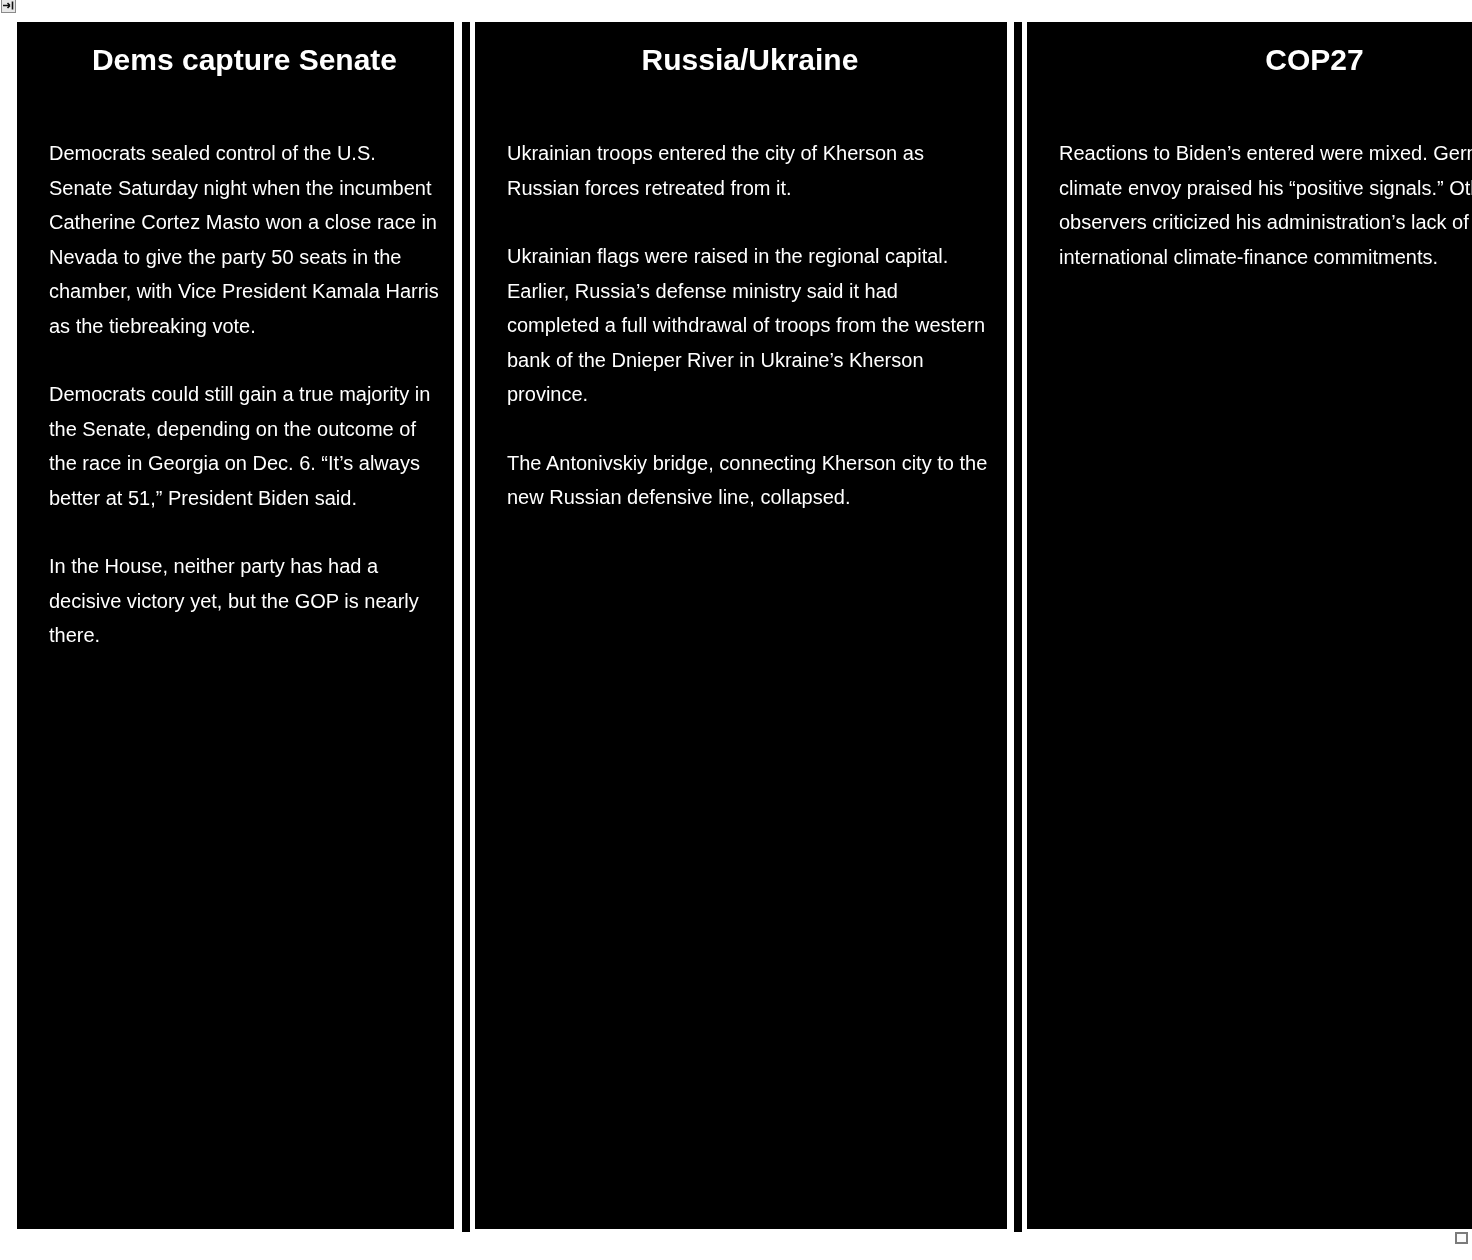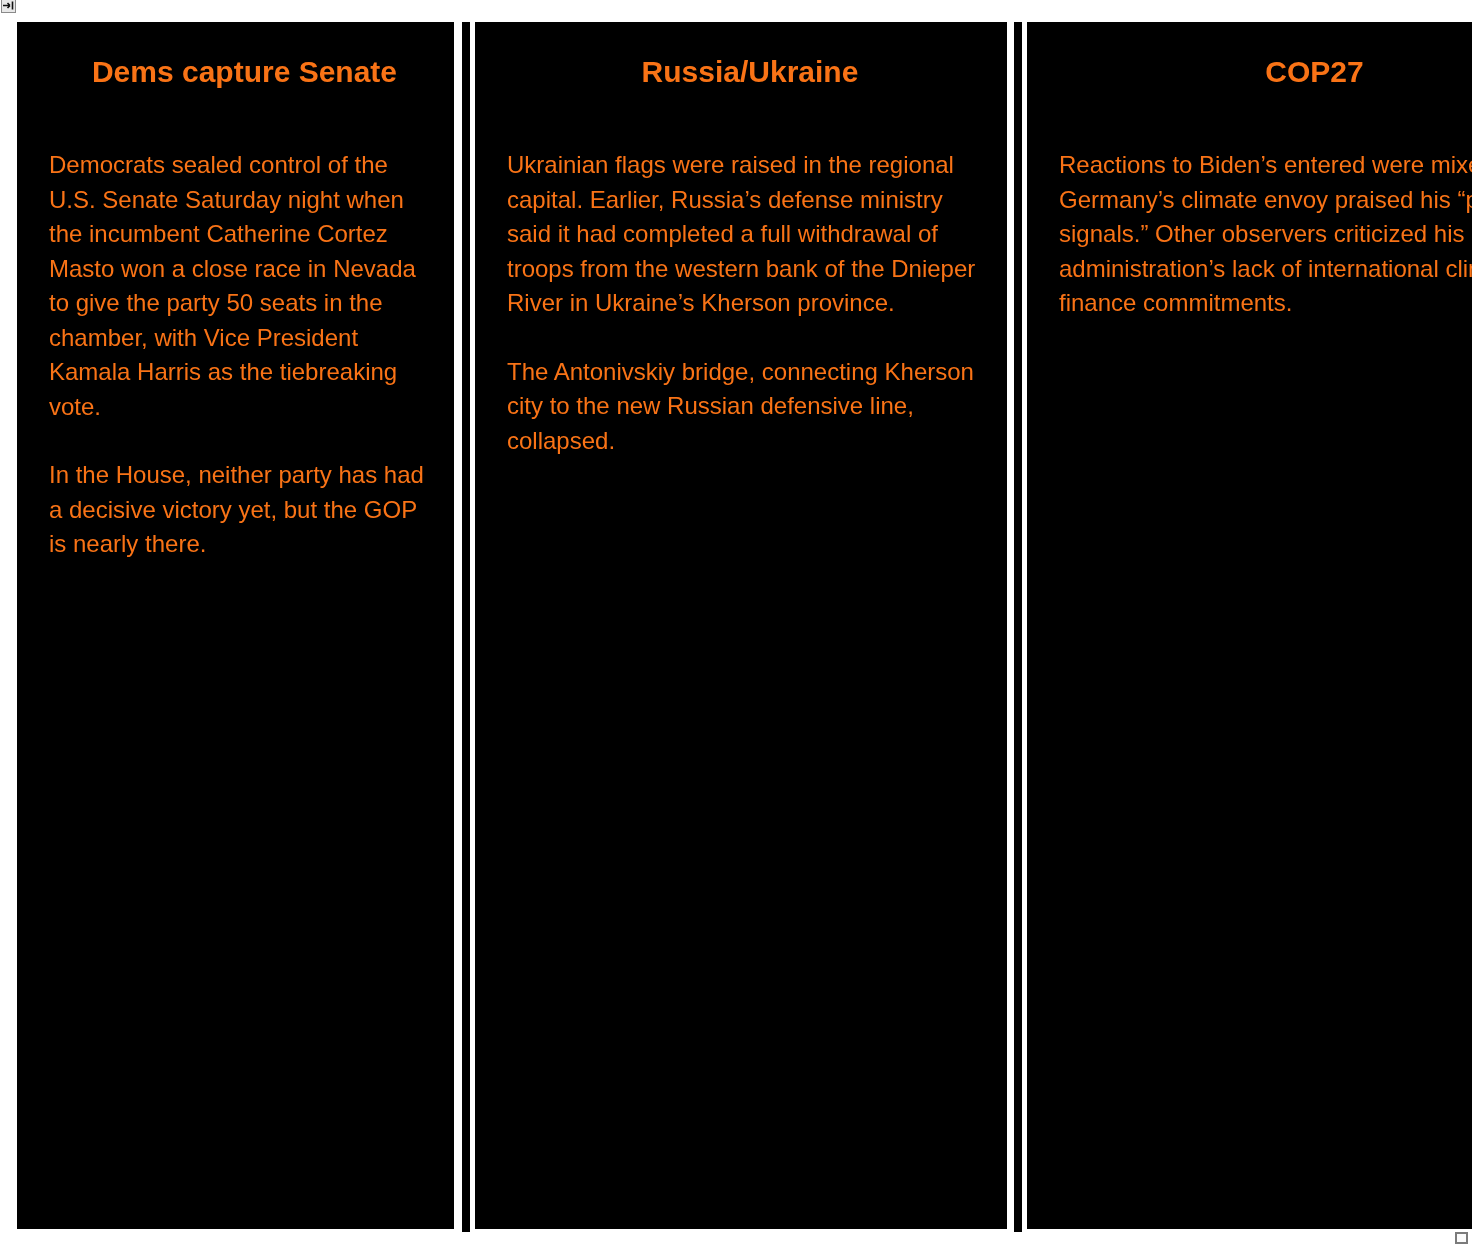--- a/index.html
+++ b/index.html
@@ -9,37 +9,37 @@
     font-family:"Liberation Sans","DejaVu Sans",sans-serif;
     position:relative;
     overflow:hidden;
   }
   
   .board{
     position:absolute;left:17px;top:22px;
     display:flex;align-items:flex-start;
   }
   .panel{
-    background:#000000;color:#f97316;
+    background:#000000;color:#ffffff;
     height:1207px;box-sizing:border-box;
-    padding:32px 14px 0 32px;
+    padding:20px 14px 0 32px;
   }
   .col1{width:437px;margin-right:8px;}
   .col2{width:532px;margin-right:7px;}
   .col3{width:557px;margin-right:5px;}
   .vd{width:8px;height:1210px;background:#000000;flex:none;}
   .vd1{margin-right:5px;}
   .vd2{margin-right:5px;}
   .vd3{width:7px;}
   h2.col-title{
     font-size:30px;line-height:36px;font-weight:bold;
     text-align:center;margin:0 0 58px 0;
   }
   .paras p{
-    font-size:24px;line-height:34.5px;
+    font-size:20px;line-height:34.5px;
     margin:0 0 34px 0;
   }
   .paras em{font-style:italic;}
   
   .tl-btn{
     position:absolute;left:1px;top:-5px;
     width:15px;height:18px;box-sizing:border-box;
     background:#e8e8e8;border:1px solid #8a8a8a;
     display:flex;align-items:flex-end;justify-content:center;
     padding-bottom:2px;
@@ -62,28 +62,30 @@
       <path d="M9.5 0.5 V8.5" stroke="#111111" stroke-width="1.6"></path>
     </svg>
   </span>
 </div>
 
 <div class="board">
   <section class="panel col1">
     <h2 class="col-title">Dems capture Senate</h2>
     <div class="paras">
         <p><span>Democrats sealed control of the U.S. Senate Saturday night when the incumbent Catherine Cortez Masto won a close race in Nevada to give the party 50 seats in the chamber, with Vice President Kamala Harris as the tiebreaking vote.</span></p>
+        <p><span>Democrats could still gain a true majority in the Senate, depending on the outcome of the race in Georgia on Dec. 6. “It’s always better at 51,” President Biden said.</span></p>
         <p><span>In the House, neither party has had a decisive victory yet, but the GOP is nearly there.</span></p>
       </div>
   </section>
   <div class="vd vd1"></div>
 
   <section class="panel col2">
     <h2 class="col-title">Russia/Ukraine</h2>
     <div class="paras">
+        <p><span>Ukrainian troops entered the city of Kherson as Russian forces retreated from it.</span></p>
         <p><span>Ukrainian flags were raised in the regional capital. Earlier, Russia’s defense ministry said it had completed a full withdrawal of troops from the western bank of the Dnieper River in Ukraine’s Kherson province.</span></p>
         <p><span>The Antonivskiy bridge, connecting Kherson city to the new Russian defensive line, collapsed.</span></p>
       </div>
   </section>
   <div class="vd vd2"></div>
 
   <section class="panel col3">
     <h2 class="col-title">COP27</h2>
     <div class="paras">
         <p><span>Reactions to Biden’s entered were mixed. Germany’s climate envoy praised his “positive signals.” Other observers criticized his administration’s lack of international climate-finance commitments.</span></p>

